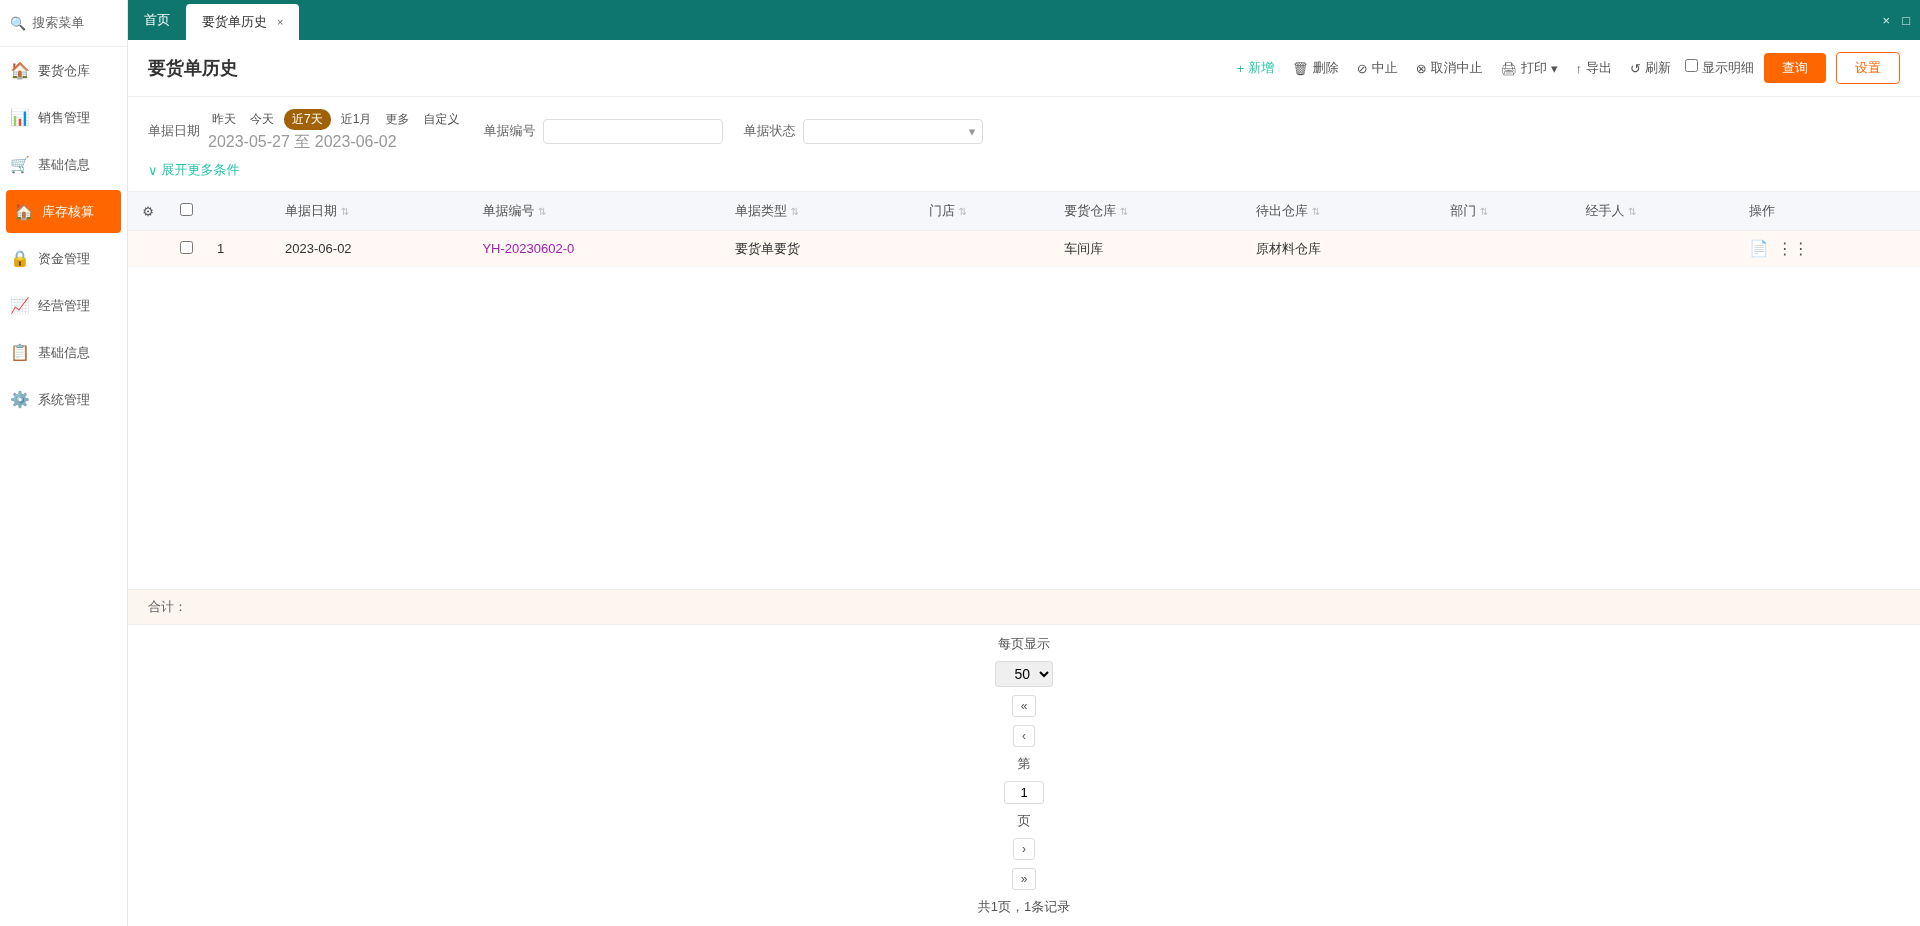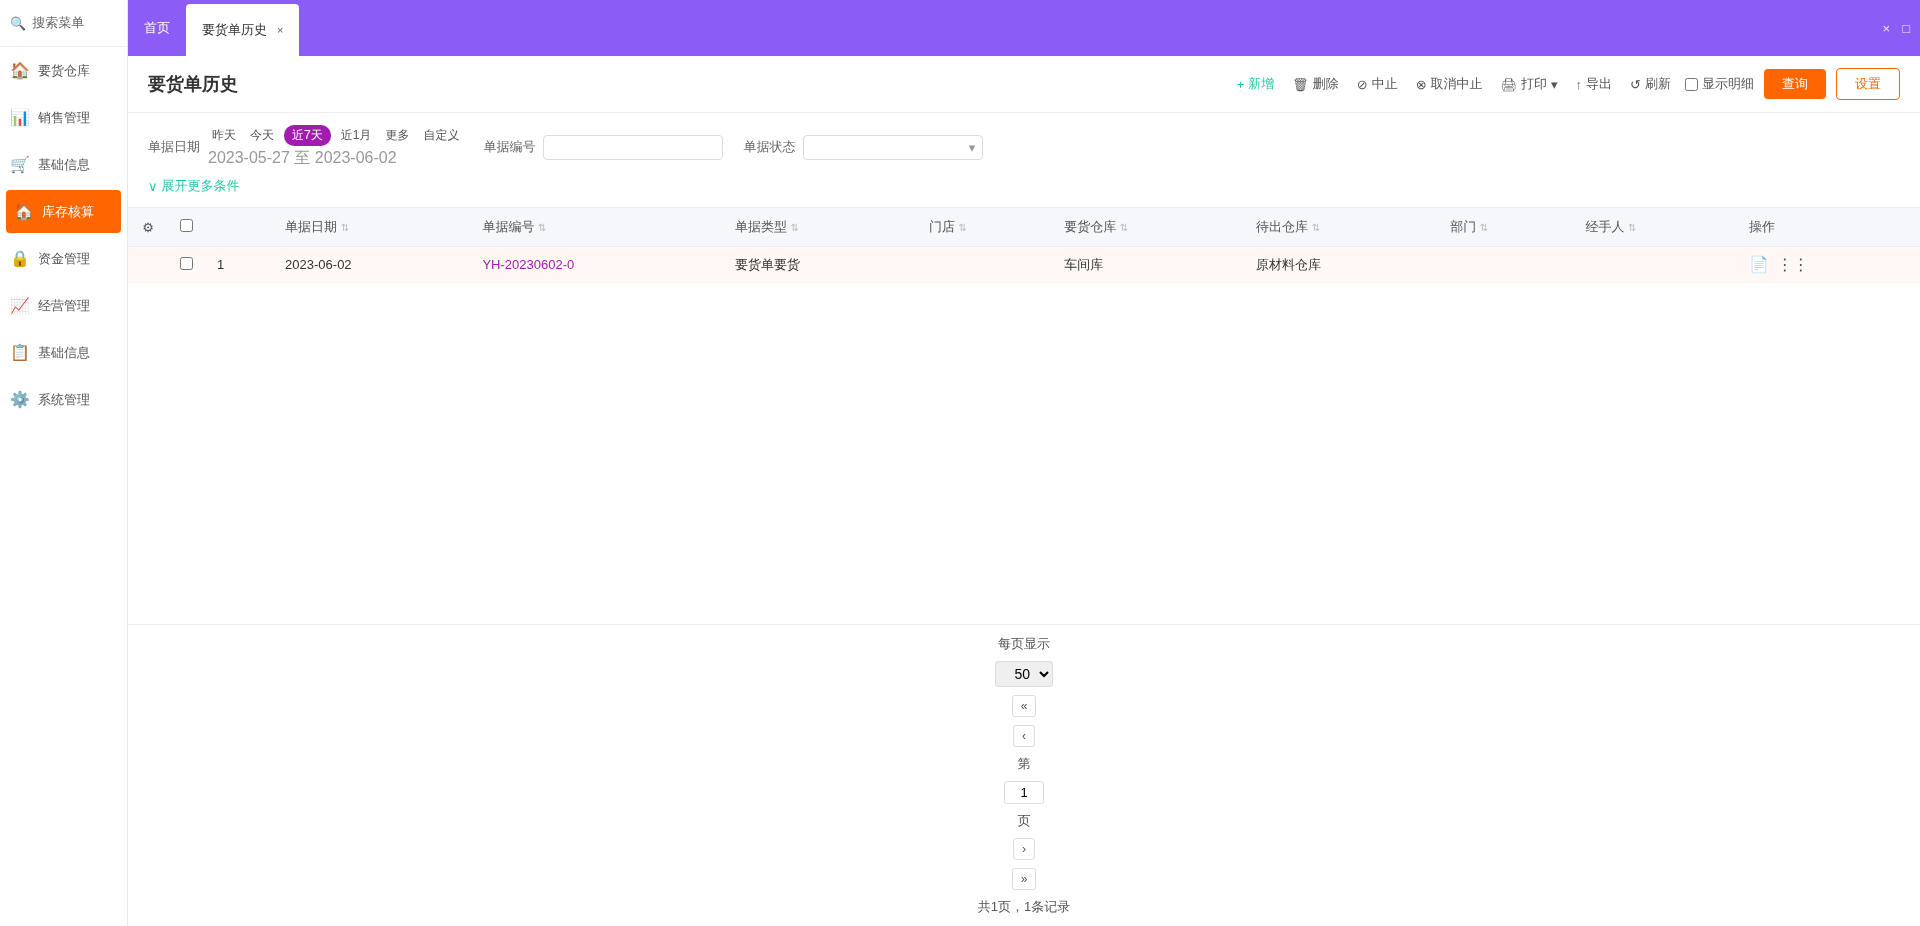--- a/index.html
+++ b/index.html
@@ -10,50 +10,50 @@
     .sidebar-search { padding: 14px 10px; display: flex; align-items: center; gap: 6px; cursor: pointer; color: #666; font-size: 13px; border-bottom: 1px solid #f0f0f0; }
     .sidebar-item { padding: 14px 10px; display: flex; align-items: center; gap: 8px; cursor: pointer; color: #555; font-size: 13px; }
     .sidebar-item.active { background: #f60; color: #fff; border-radius: 4px; margin: 2px 6px; padding: 12px 8px; }
     .sidebar-item.active .sidebar-icon { color: #fff; }
     .sidebar-icon { font-size: 16px; width: 20px; text-align: center; }
 
     
     .main { flex: 1; display: flex; flex-direction: column; height: 926px; }
 
     
-    .tabbar { height: 56px; background: #8b5cf6; display: flex; align-items: stretch; }
+    .tabbar { height: 40px; background: #0f766e; display: flex; align-items: stretch; }
     .tab { padding: 0 16px; display: flex; align-items: center; gap: 6px; cursor: pointer; font-size: 13px; color: rgba(255,255,255,0.85); }
     .tab.home { color: #fff; }
     .tab.active { background: #fff; color: #333; border-radius: 4px 4px 0 0; margin-top: 4px; }
     .tab-close { font-size: 11px; color: #666; cursor: pointer; margin-left: 4px; }
     .tabbar-right { margin-left: auto; display: flex; align-items: center; padding-right: 10px; gap: 12px; color: rgba(255,255,255,0.85); font-size: 13px; }
     .tabbar-right span { cursor: pointer; }
 
     
     .content { flex: 1; background: #f5f7fa; display: flex; flex-direction: column; overflow: hidden; }
 
     
     .page-header { background: #fff; padding: 12px 20px; display: flex; align-items: center; justify-content: space-between; border-bottom: 1px solid #eee; }
     .page-title { font-size: 18px; font-weight: bold; color: #333; }
     .toolbar { display: flex; align-items: center; gap: 10px; }
     .toolbar-btn { display: flex; align-items: center; gap: 4px; font-size: 13px; color: #555; cursor: pointer; padding: 0 4px; }
     .toolbar-btn.add { color: #26c6a6; font-weight: 500; }
     .toolbar-btn.delete { color: #555; }
     .btn-query { background: #f60; color: #fff; border: none; border-radius: 4px; padding: 6px 18px; cursor: pointer; font-size: 13px; }
     .btn-setting { background: #fff; color: #f60; border: 1px solid #f60; border-radius: 4px; padding: 6px 18px; cursor: pointer; font-size: 13px; }
-    .show-detail { display: flex; align-items: center; gap: 4px; font-size: 13px; color: #555; cursor: pointer; }
+    .show-detail { display: flex; align-items: flex-start; gap: 4px; font-size: 13px; color: #555; cursor: pointer; }
 
     
     .filter-bar { background: #fff; padding: 12px 20px; border-bottom: 1px solid #eee; }
     .filter-row { display: flex; align-items: center; gap: 20px; flex-wrap: wrap; }
     .filter-item { display: flex; align-items: center; gap: 8px; }
     .filter-label { color: #666; font-size: 13px; white-space: nowrap; }
     .date-shortcuts { display: flex; gap: 6px; }
     .date-shortcut { font-size: 12px; color: #555; cursor: pointer; padding: 2px 4px; }
-    .date-shortcut.active { background: #a21caf; color: #fff; border-radius: 10px; padding: 2px 8px; }
+    .date-shortcut.active { background: #a16207; color: #fff; border-radius: 10px; padding: 2px 8px; }
     .date-range { font-size: 16px; color: #999; margin-top: 2px; }
     .filter-input { border: 1px solid #ddd; border-radius: 4px; padding: 4px 8px; font-size: 13px; color: #333; width: 180px; outline: none; }
     .filter-select { border: 1px solid #ddd; border-radius: 4px; padding: 4px 8px; font-size: 13px; color: #333; width: 180px; outline: none; appearance: none; background: #fff; }
     .filter-select-wrap { position: relative; }
     .filter-select-wrap::after { content: '▾'; position: absolute; right: 8px; top: 50%; transform: translateY(-50%); color: #999; pointer-events: none; }
     .expand-more { display: flex; align-items: center; gap: 4px; color: #26c6a6; cursor: pointer; font-size: 13px; margin-top: 8px; }
 
     
     .table-wrap { flex: 1; overflow: auto; background: #fff; margin: 0; }
     table { width: 100%; border-collapse: collapse; }
@@ -282,20 +282,23 @@
               <div class="action-icons">
                 <span class="action-icon">📄</span>
                 <span class="action-icon">⋮⋮</span>
               </div>
             </td>
           </tr>
         </tbody>
       </table>
     </div>
 
+    <div class="table-footer">
+      <span>合计：</span>
+    </div>
 
     <div class="pagination">
       <span>每页显示</span>
       <select class="page-select">
         <option value="50">50</option>
         <option value="100">100</option>
       </select>
       <button class="pagination-btn">«</button>
       <button class="pagination-btn">‹</button>
       <span>第</span>

